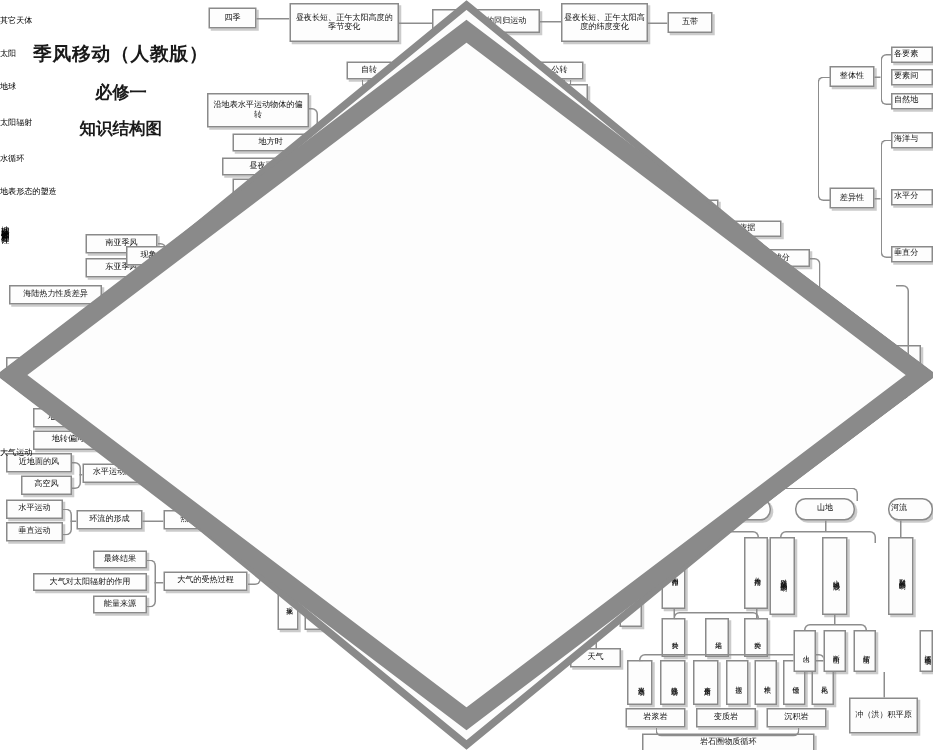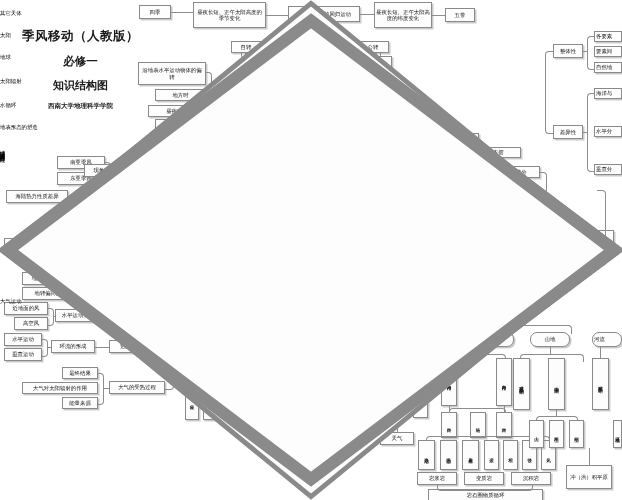--- a/index.html
+++ b/index.html
@@ -39,21 +39,20 @@
 </head>
 <body>
 
 <div id="page">
 
   <div class="title-block">
     <div class="t1">季风移动（人教版）</div>
     <div class="t2">必修一</div>
     <div class="t3">知识结构图</div>
     <div class="t4">
-      <div>西南大学地理科学学院</div>
     </div>
   </div>
 
   <div class="node sh" style="left:139px;top:5px;width:32px;height:14px;">四季</div>
   <div class="ln lnh" style="left:171px;top:12px;width:22px;"></div>
   <div class="node sh" style="left:193px;top:2px;width:73px;height:26px;">昼夜长短、正午太阳高度的季节变化</div>
   <div class="ln lnh" style="left:266px;top:15px;width:22px;"></div>
   <div class="node sh" style="left:288px;top:6px;width:72px;height:16px;">太阳直射点的回归运动</div>
   <div class="ln lnh" style="left:360px;top:14px;width:14px;"></div>
   <div class="node sh" style="left:374px;top:2px;width:58px;height:26px;">昼夜长短、正午太阳高度的纬度变化</div>

